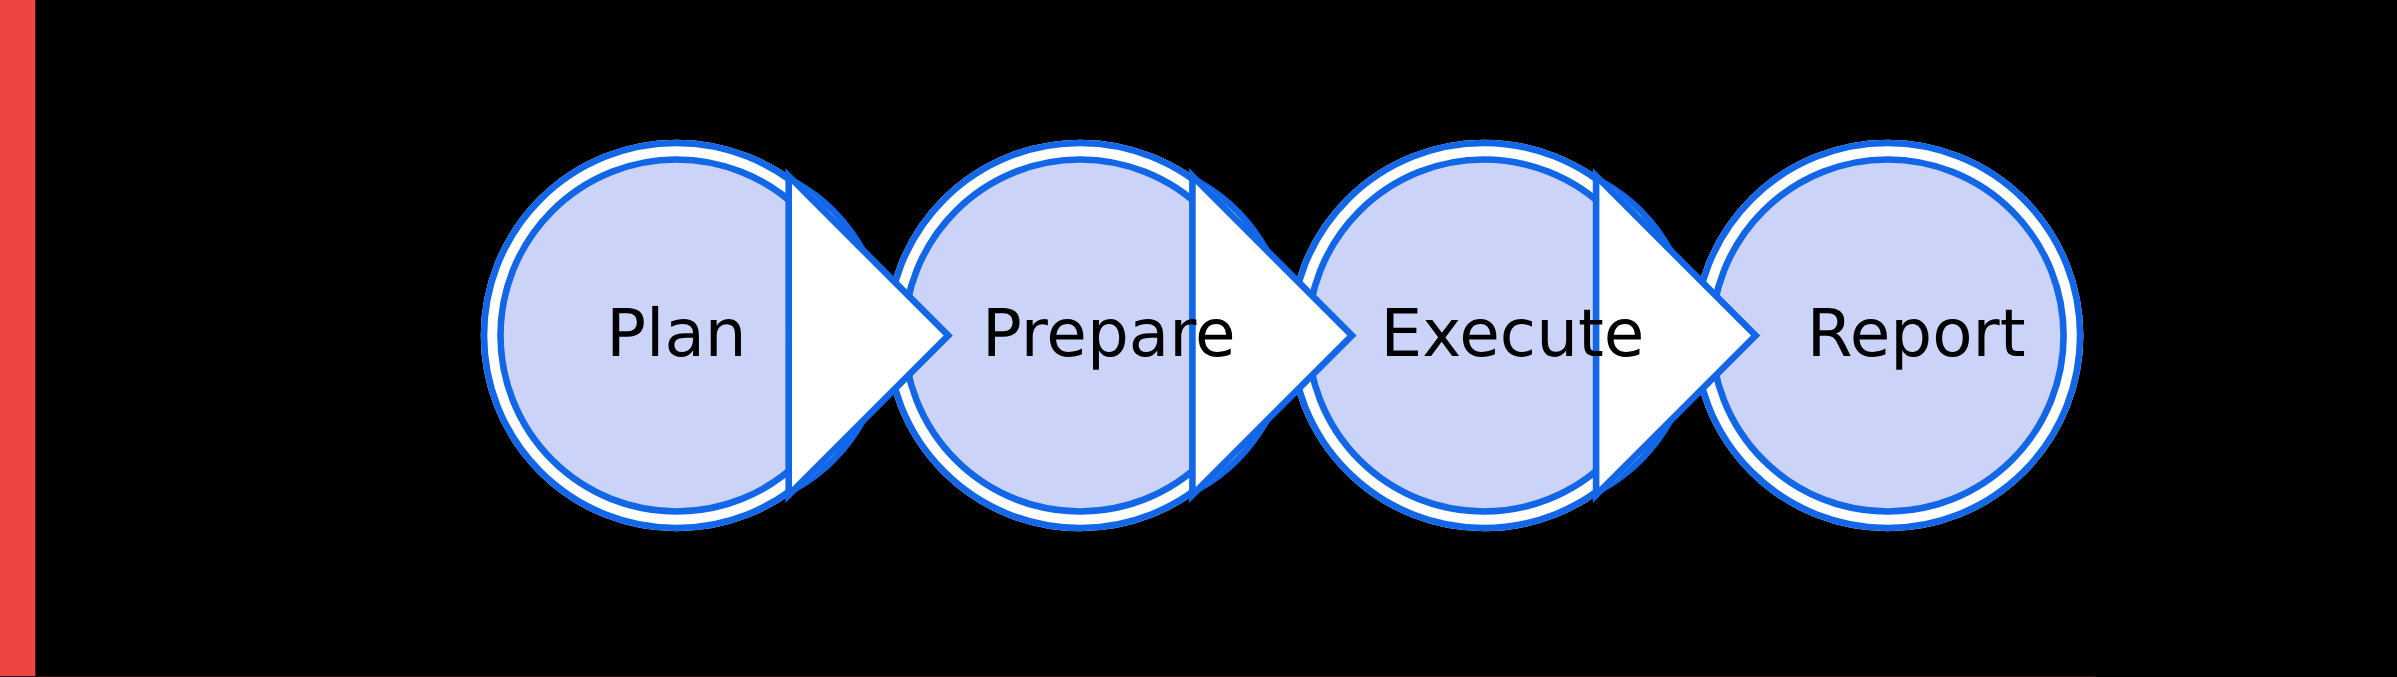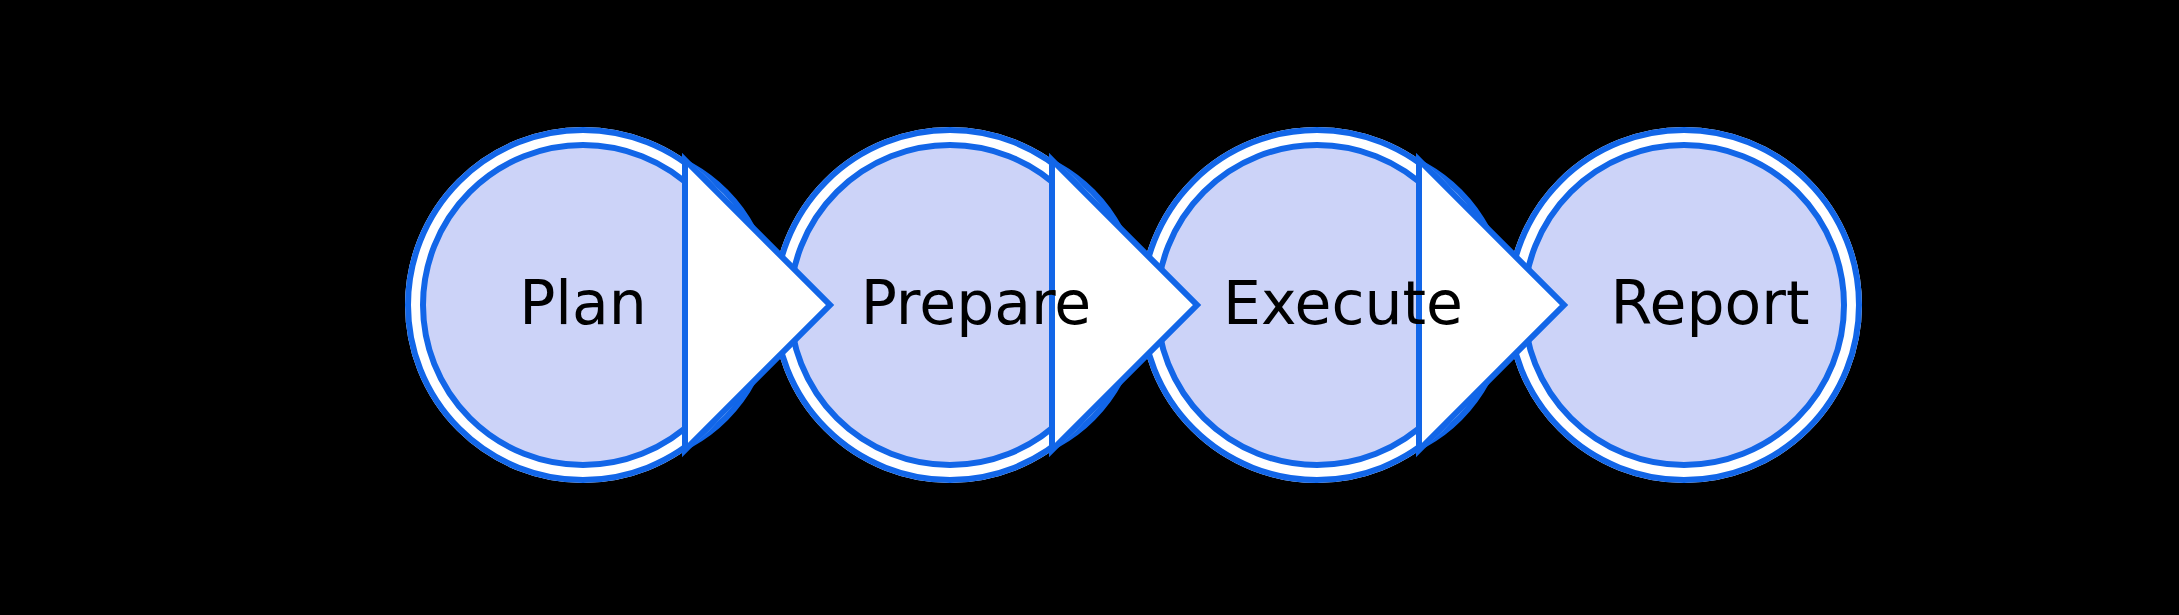--- a/index.html
+++ b/index.html
@@ -11,21 +11,22 @@
   body {
     width: 2179px;
     height: 615px;
     overflow: hidden;
     font-family: "DejaVu Sans", "Liberation Sans", sans-serif;
   }
   #diagram-root {
     position: relative;
     width: 1873px;
     height: 615px;
-    background: #bef264;
+    background: #ef4444;
+    padding-left: 32px;
   }
   #flow-svg {
     display: block;
     width: 2179px;
     height: 615px;
   }
   .stage-label {
     font-family: "DejaVu Sans", "Liberation Sans", sans-serif;
     font-size: 60px;
     font-weight: 400;

